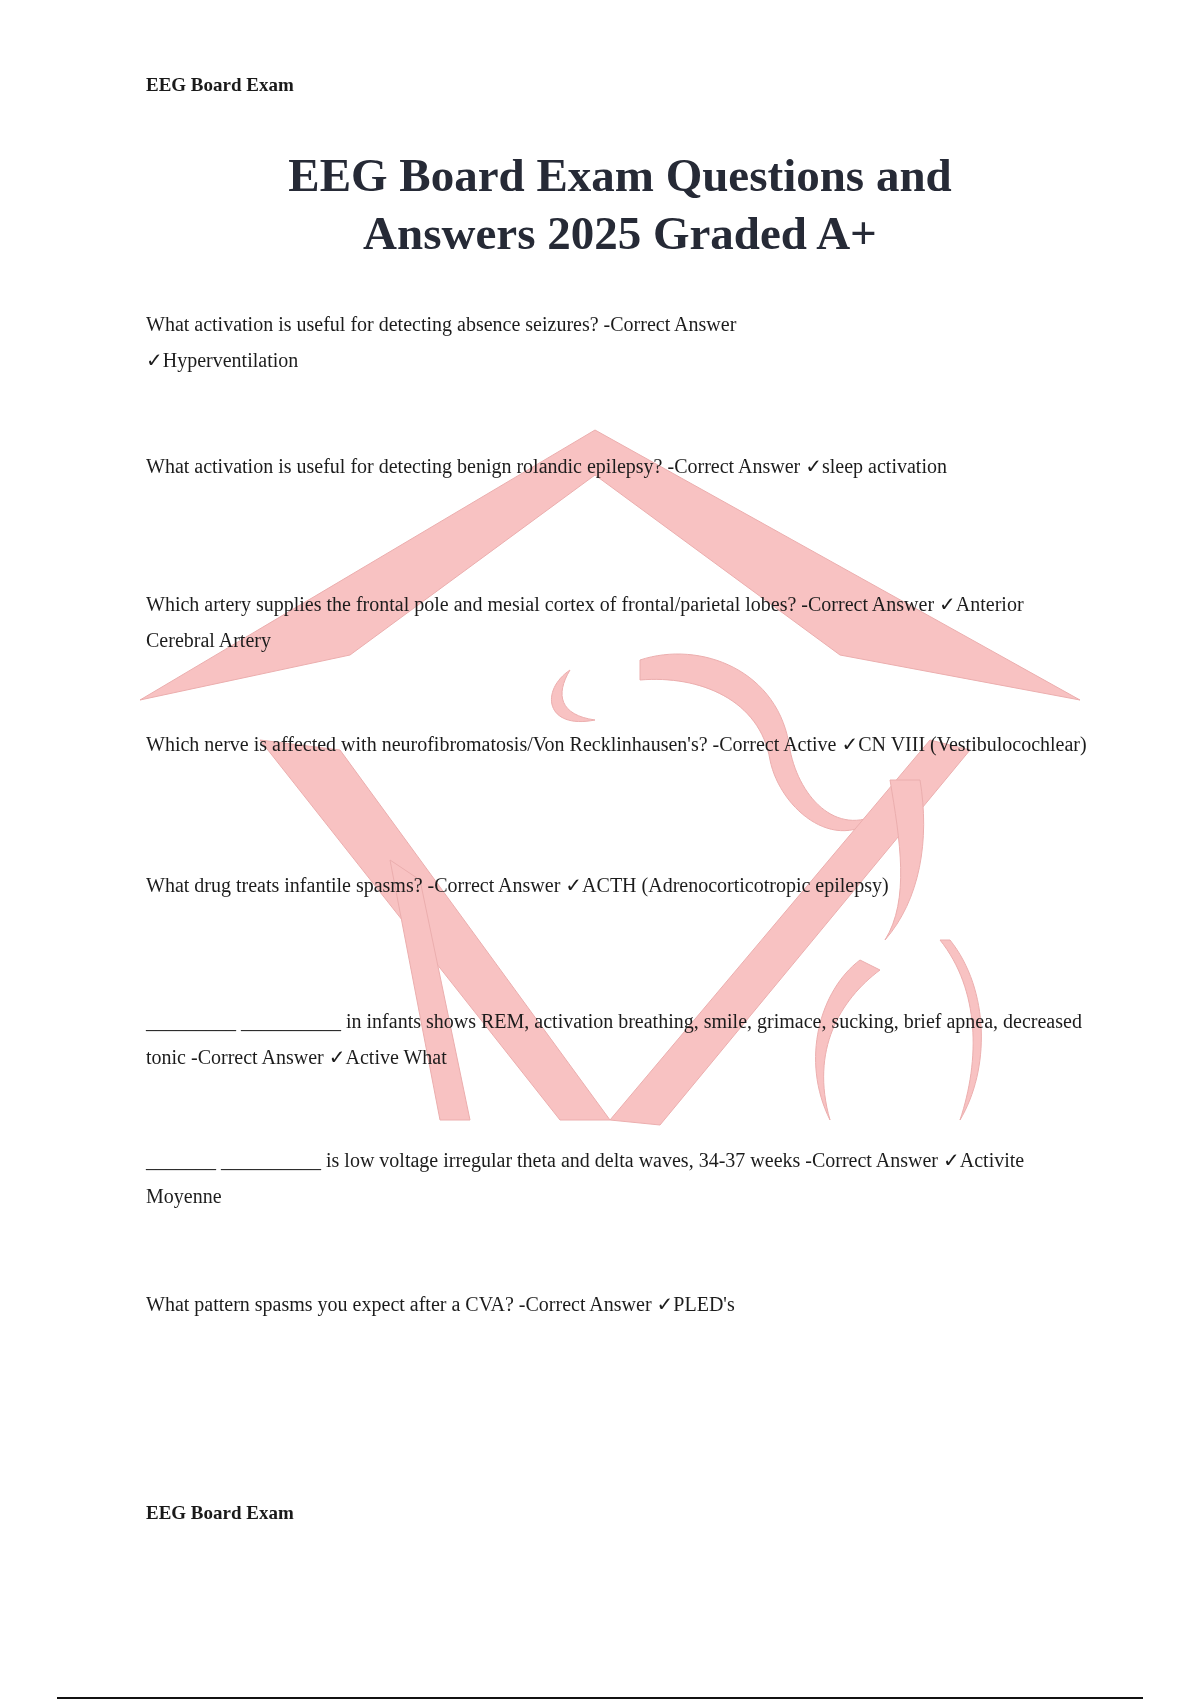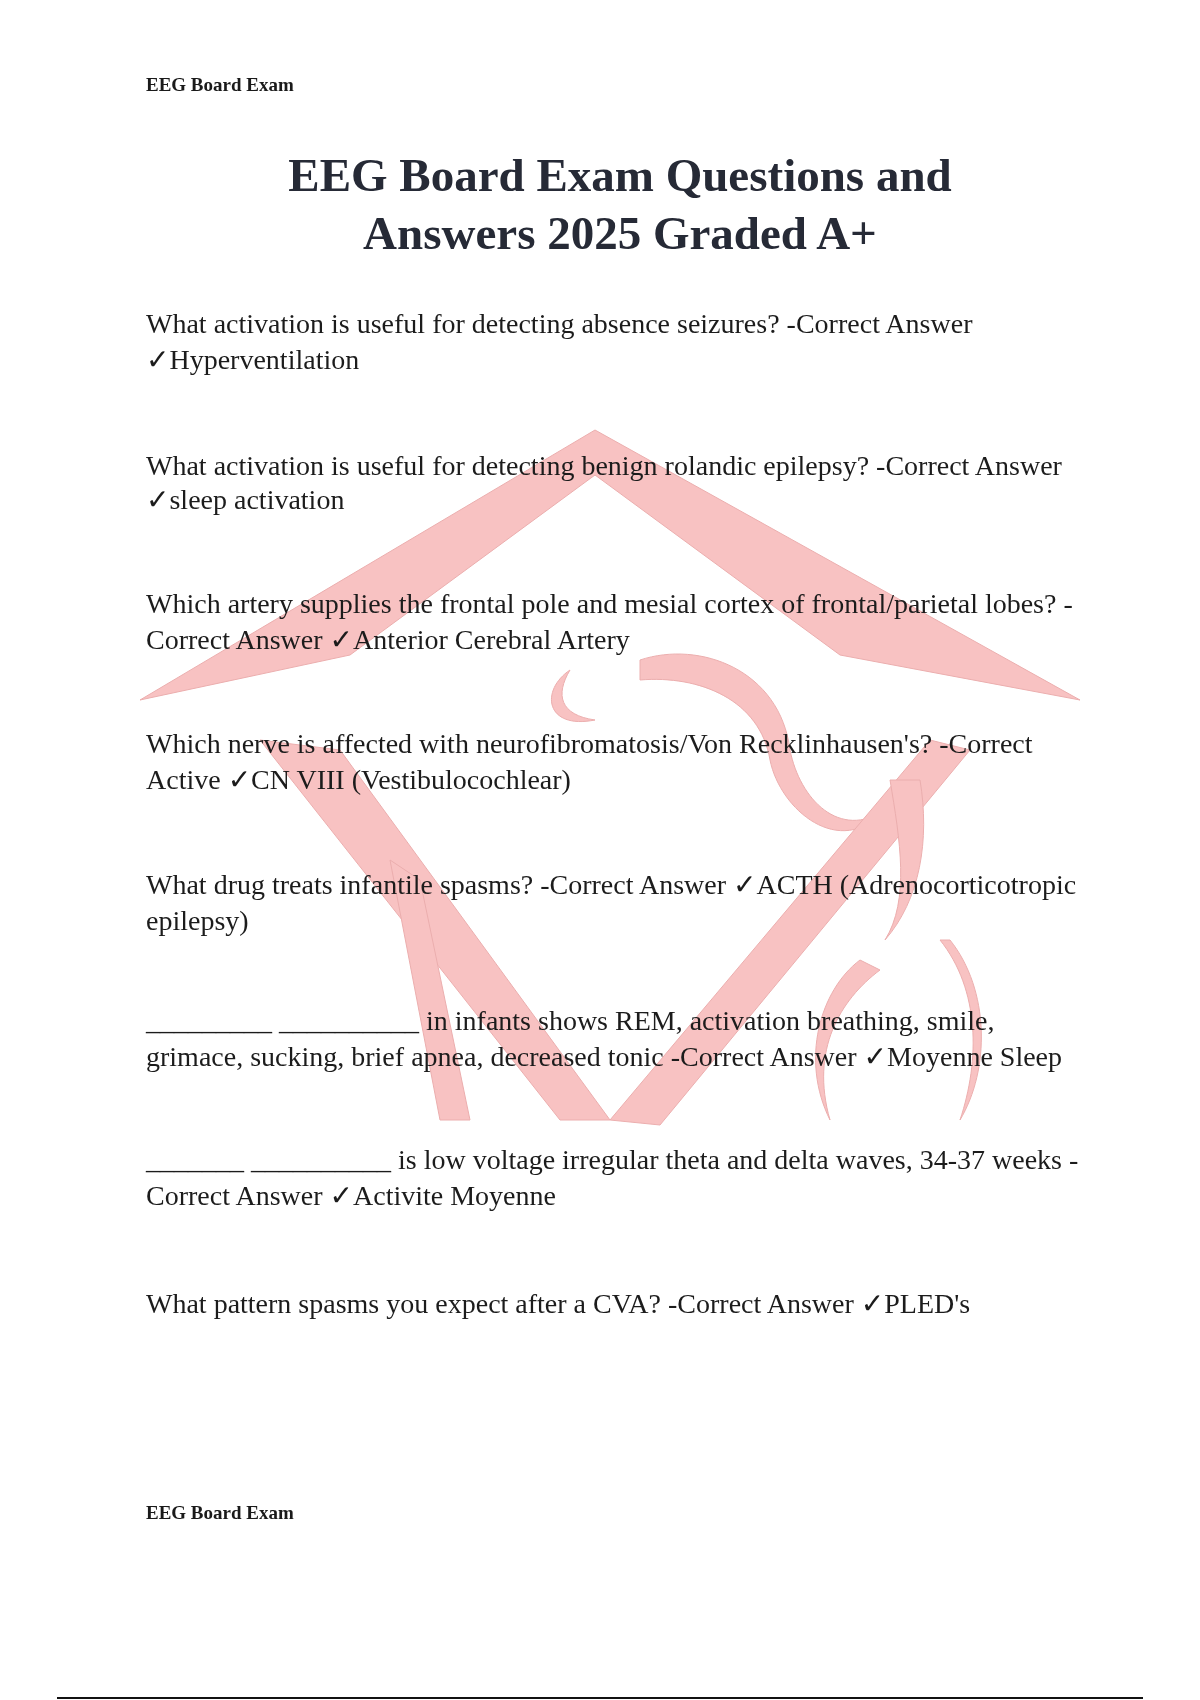--- a/index.html
+++ b/index.html
@@ -4,21 +4,21 @@
   <style>
     html, body { margin: 0; padding: 0; }
     body {
       width: 1200px; height: 1700px; background: #ffffff; position: relative; overflow: hidden;
       font-family: "Liberation Sans", sans-serif; color: #1f1f1f;
     }
     .watermark { position: absolute; left: 140px; top: 420px; width: 960px; height: 720px; z-index: 0; }
     .page { position: absolute; left: 0; top: 0; width: 1200px; height: 1382px; z-index: 1; font-family: Liberation Serif, serif; }
     .running-header { position: absolute; left: 146px; top: 74px; font-size: 19px; font-weight: bold; color: #1a1a1a; }
     .title { position: absolute; left: 0; width: 1240px; top: 146px; text-align: center; font-size: 47px; font-weight: bold; line-height: 58px; color: #262a36; }
-    .qa { position: absolute; left: 146px; width: 950px; font-size: 28px; line-height: 36px; color: #1c1c1c; }
+    .qa { position: absolute; left: 146px; width: 950px; font-size: 20px; line-height: 36px; color: #1c1c1c; }
     .running-footer { position: absolute; left: 146px; top: 1502px; font-size: 19px; font-weight: bold; color: #1a1a1a; }
     .bottom-rule { position: absolute; left: 57px; top: 1697px; width: 1086px; height: 2px; background: #111; }
   </style>
 </head>
 <body>
 
 <svg class="watermark" viewBox="0 0 960 720" xmlns="http://www.w3.org/2000/svg">
   <g fill="#f7b8b8" stroke="#e8a0a0" stroke-width="1" opacity="0.85">
     <path d="M455 10 L940 280 L700 235 L455 55 L210 235 L0 280 Z"></path>
     <path d="M430 250 C400 270 405 310 455 300 C420 295 415 275 430 250 Z"></path>
@@ -60,21 +60,21 @@
     <span>✓</span><span>CN VIII (Vestibulocochlear)</span>
   </div>
 
   <div class="qa" style="top:867px;">
     <span>What drug treats infantile spasms? -Correct Answer</span>
     <span>✓</span><span>ACTH (Adrenocorticotropic epilepsy)</span>
   </div>
 
   <div class="qa" style="top:1003px;">
     <span>_________ __________ in infants shows REM, activation breathing, smile, grimace, sucking, brief apnea, decreased tonic -Correct Answer</span>
-    <span>✓</span><span>Moyenne Sleep</span>
+    <span>✓</span><span>Active What</span>
   </div>
 
   <div class="qa" style="top:1142px;">
     <span>_______ __________ is low voltage irregular theta and delta waves, 34-37 weeks -Correct Answer</span>
     <span>✓</span><span>Activite Moyenne</span>
   </div>
 
   <div class="qa" style="top:1286px;">
     <span>What pattern spasms you expect after a CVA? -Correct Answer</span>
     <span>✓</span><span>PLED's</span>

